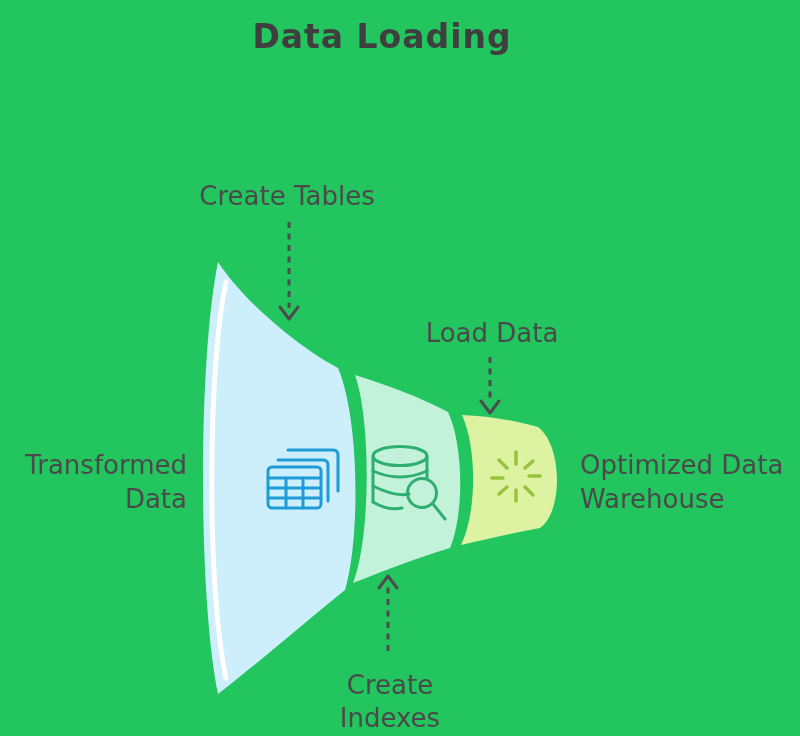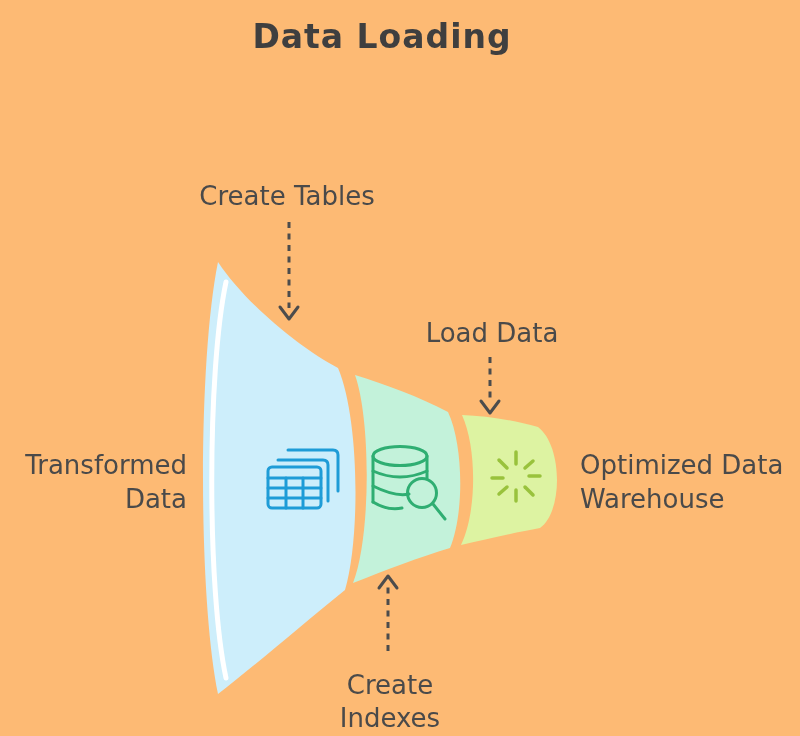--- a/index.html
+++ b/index.html
@@ -5,21 +5,21 @@
   html, body {
     margin: 0;
     padding: 0;
     background: #ffffff;
     font-family: "DejaVu Sans", sans-serif;
   }
   .canvas {
     position: relative;
     width: 800px;
     height: 736px;
-    background: #fdba74;
+    background: #22c55e;
     overflow: hidden;
     text-align: right;
   }
   svg text {
     font-family: "DejaVu Sans", sans-serif;
     user-select: none;
   }
   .title-text {
     font-size: 33px;
     font-weight: bold;

